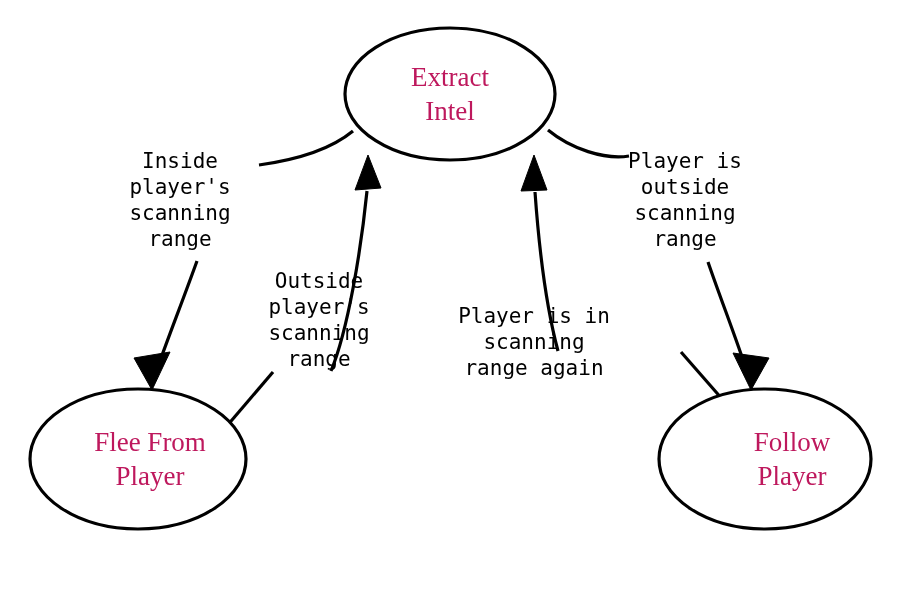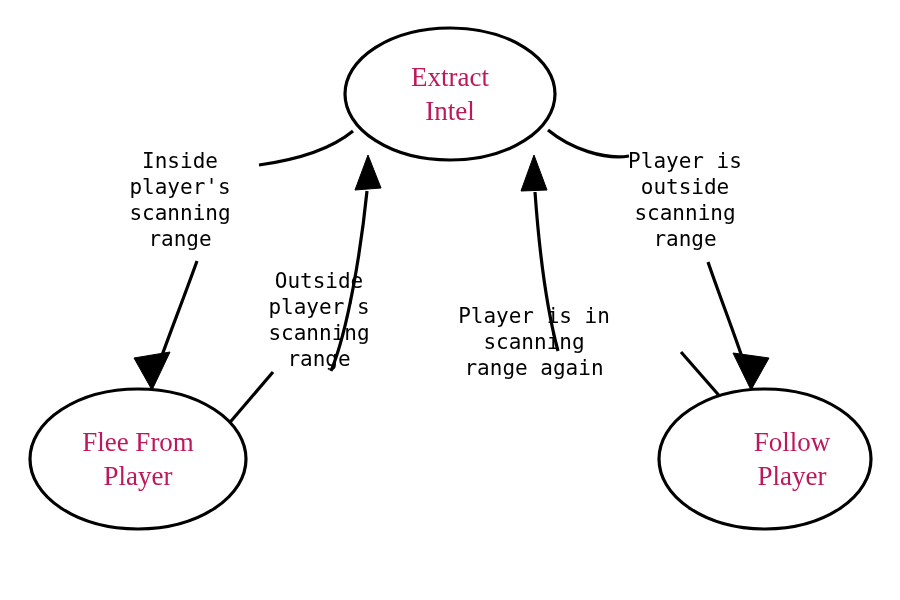--- a/index.html
+++ b/index.html
@@ -97,21 +97,21 @@
     </g>
 
     <ellipse class="node-ellipse" cx="450" cy="94" rx="105" ry="66"></ellipse>
     <ellipse class="node-ellipse" cx="138" cy="459" rx="108" ry="70"></ellipse>
     <ellipse class="node-ellipse" cx="765" cy="459" rx="106" ry="70"></ellipse>
   </svg>
 
   <div class="node-label" style="left:450px; top:94px;">Extract
 Intel</div>
 
-  <div class="node-label" style="left:138px; top:459px;">Flee From
+  <div class="node-label" style="left:150px; top:459px;">Flee From
 Player</div>
 
   <div class="node-label" style="left:792px; top:459px;">Follow
 Player</div>
 
   <div class="edge-label" style="left:180px; top:200px;">Inside
 player's
 scanning
 range</div>
 

